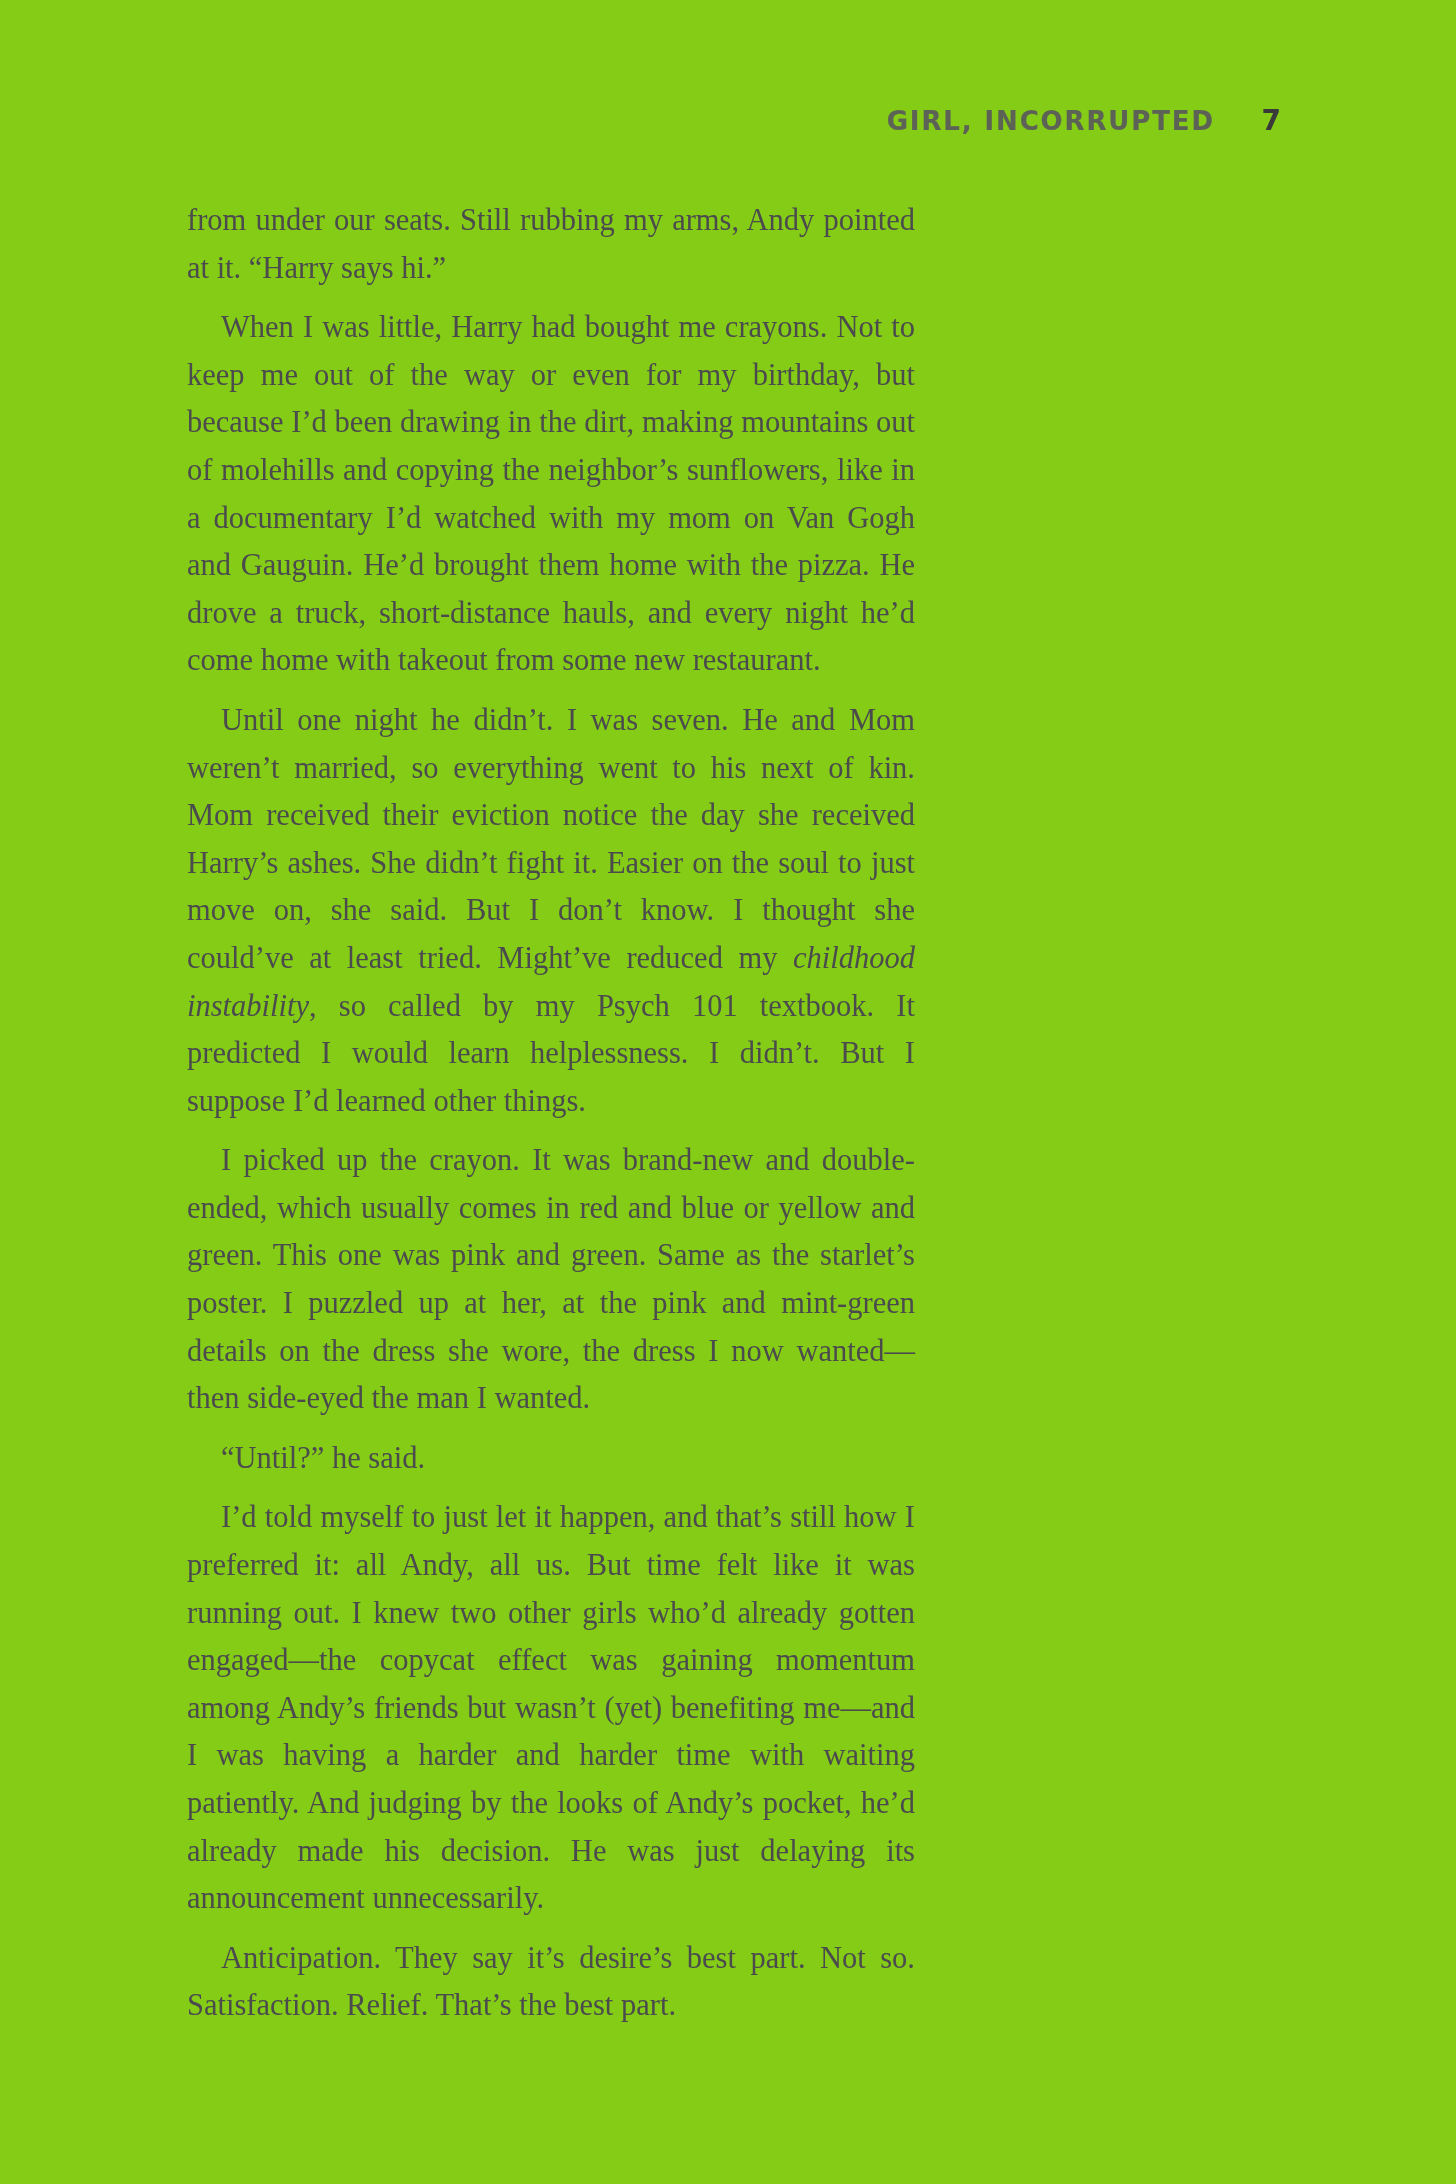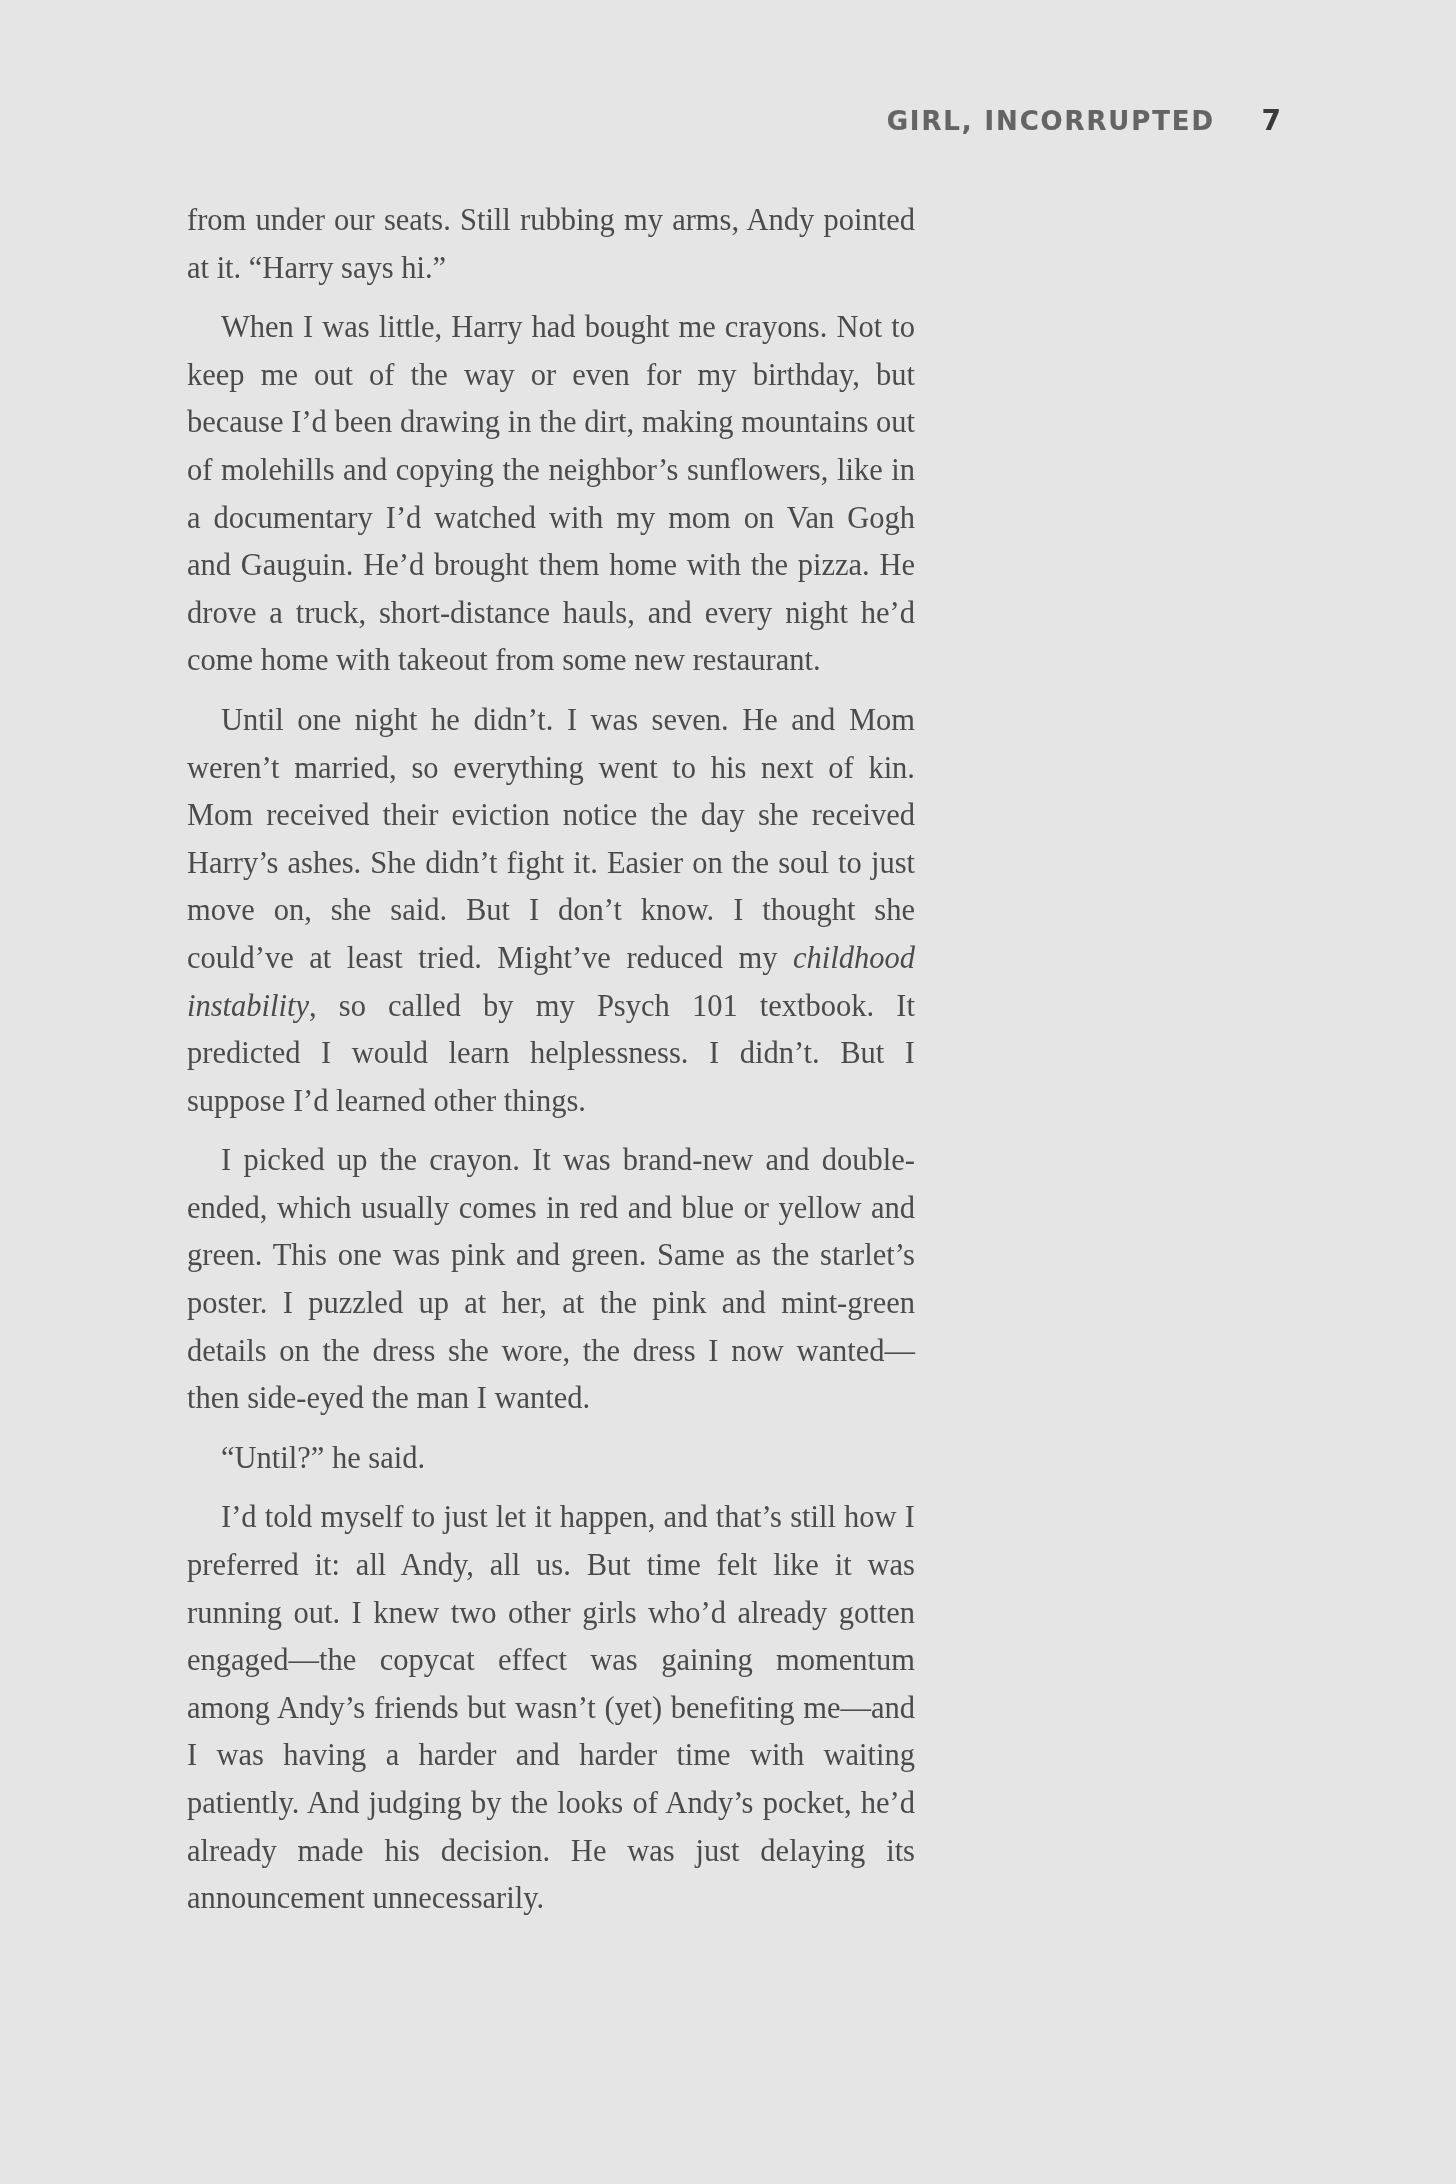--- a/index.html
+++ b/index.html
@@ -84,29 +84,30 @@
   }
 
   
   .cont {
     text-indent: 0;
   }
 </style>
 </head>
 <body>
 
-<div class="page" style="background: #e5e5e5;">
+<div class="page" style="background: #84cc16;">
 
   <div class="running-head">
     <span class="book-title" style="color: rgb(91, 91, 91); -webkit-text-stroke: 0.2px rgb(91, 91, 91);">Girl, Incorrupted</span>
     <span class="folio" style="color: rgb(58, 58, 58);">7</span>
   </div>
 
   <div class="textblock" id="textblock" style="color: rgb(75, 75, 77);">
       <p class="cont">from under our seats. Still rubbing my arms, Andy pointed at it. “Harry says hi.”</p>
       <p class="indent">When I was little, Harry had bought me crayons. Not to keep me out of the way or even for my birthday, but because I’d been drawing in the dirt, making mountains out of molehills and copying the neighbor’s sunflowers, like in a documentary I’d watched with my mom on Van Gogh and Gauguin. He’d brought them home with the pizza. He drove a truck, short-distance hauls, and every night he’d come home with takeout from some new restaurant.</p>
       <p class="indent"><span>Until one night he didn’t. I was seven. He and Mom weren’t married, so everything went to his next of kin. Mom received their eviction notice the day she received Harry’s ashes. She didn’t fight it. Easier on the soul to just move on, she said. But I don’t know. I thought she could’ve at least tried. Might’ve reduced my </span><em>childhood instability</em><span>, so called by my Psych 101 textbook. It predicted I would learn helplessness. I didn’t. But I suppose I’d learned other things.</span></p>
       <p class="indent">I picked up the crayon. It was brand-new and double-ended, which usually comes in red and blue or yellow and green. This one was pink and green. Same as the starlet’s poster. I puzzled up at her, at the pink and mint-green details on the dress she wore, the dress I now wanted—then side-eyed the man I wanted.</p>
       <p class="indent">“Until?” he said.</p>
       <p class="indent">I’d told myself to just let it happen, and that’s still how I preferred it: all Andy, all us. But time felt like it was running out. I knew two other girls who’d already gotten engaged—the copycat effect was gaining momentum among Andy’s friends but wasn’t (yet) benefiting me—and I was having a harder and harder time with waiting patiently. And judging by the looks of Andy’s pocket, he’d already made his decision. He was just delaying its announcement unnecessarily.</p>
+      <p class="indent">Anticipation. They say it’s desire’s best part. Not so. Satisfaction. Relief. That’s the best part.</p>
     </div>
 
 </div>
 
 </body></html>

